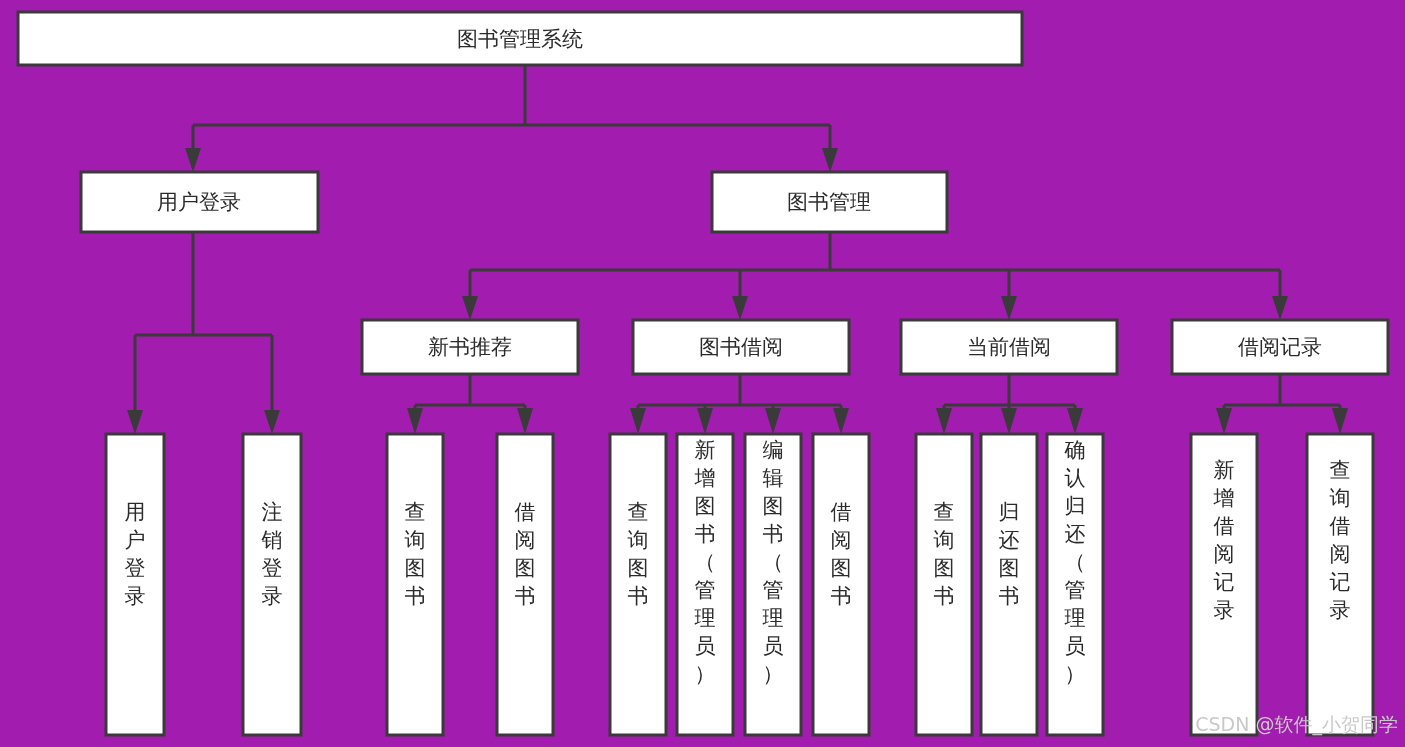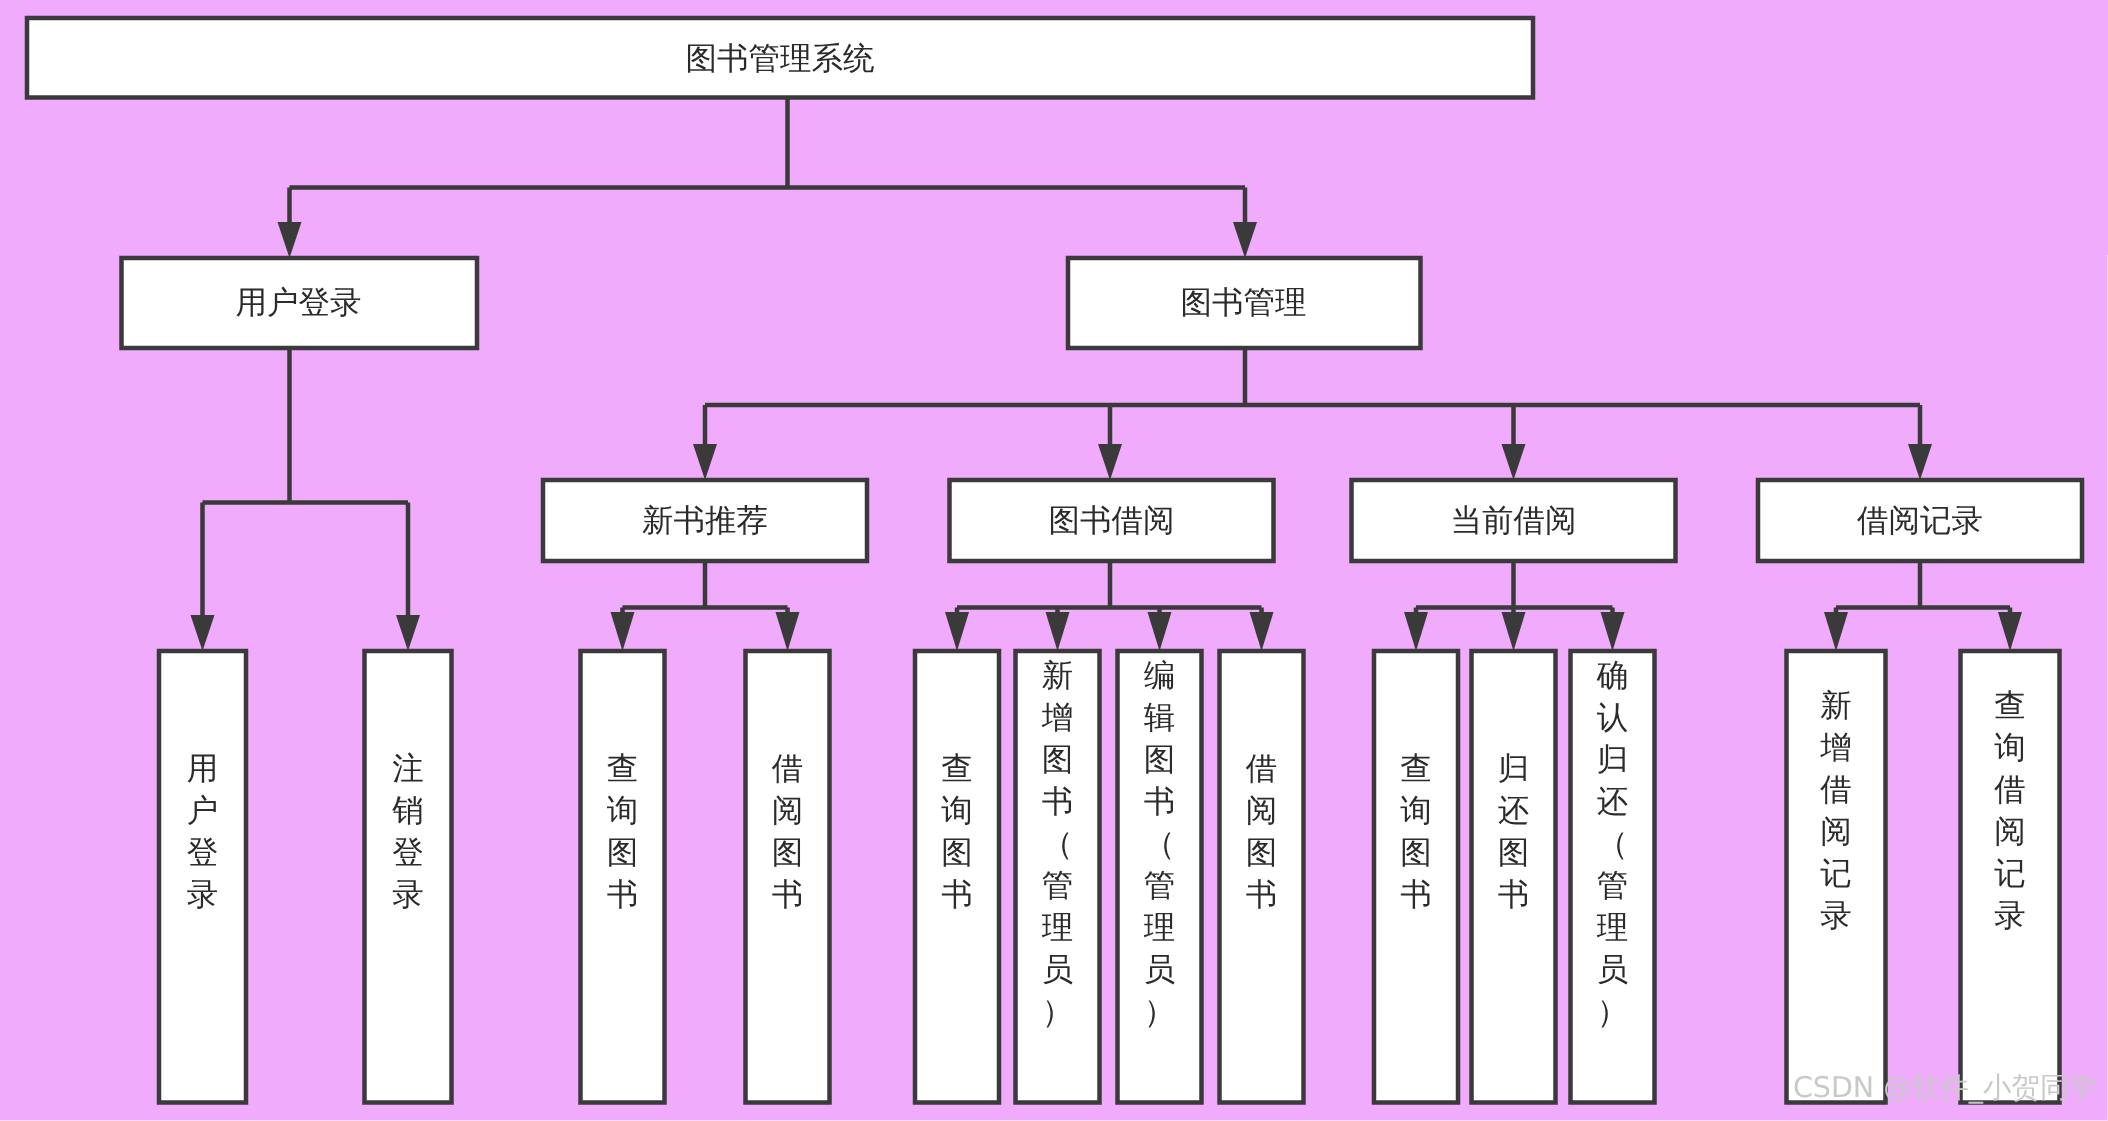--- a/index.html
+++ b/index.html
@@ -8,21 +8,21 @@
     padding: 0;
     background: #ffffff;
   }
   body {
     font-family: "DejaVu Sans", "Liberation Sans", sans-serif;
   }
   #diagram-root {
     position: relative;
     width: 1405px;
     height: 747px;
-    background: #f0abfc;
+    background: #a21caf;
     overflow: hidden;
   }
   svg#tree-svg {
     position: absolute;
     left: 0;
     top: 0;
     width: 1405px;
     height: 747px;
     display: block;
   }

